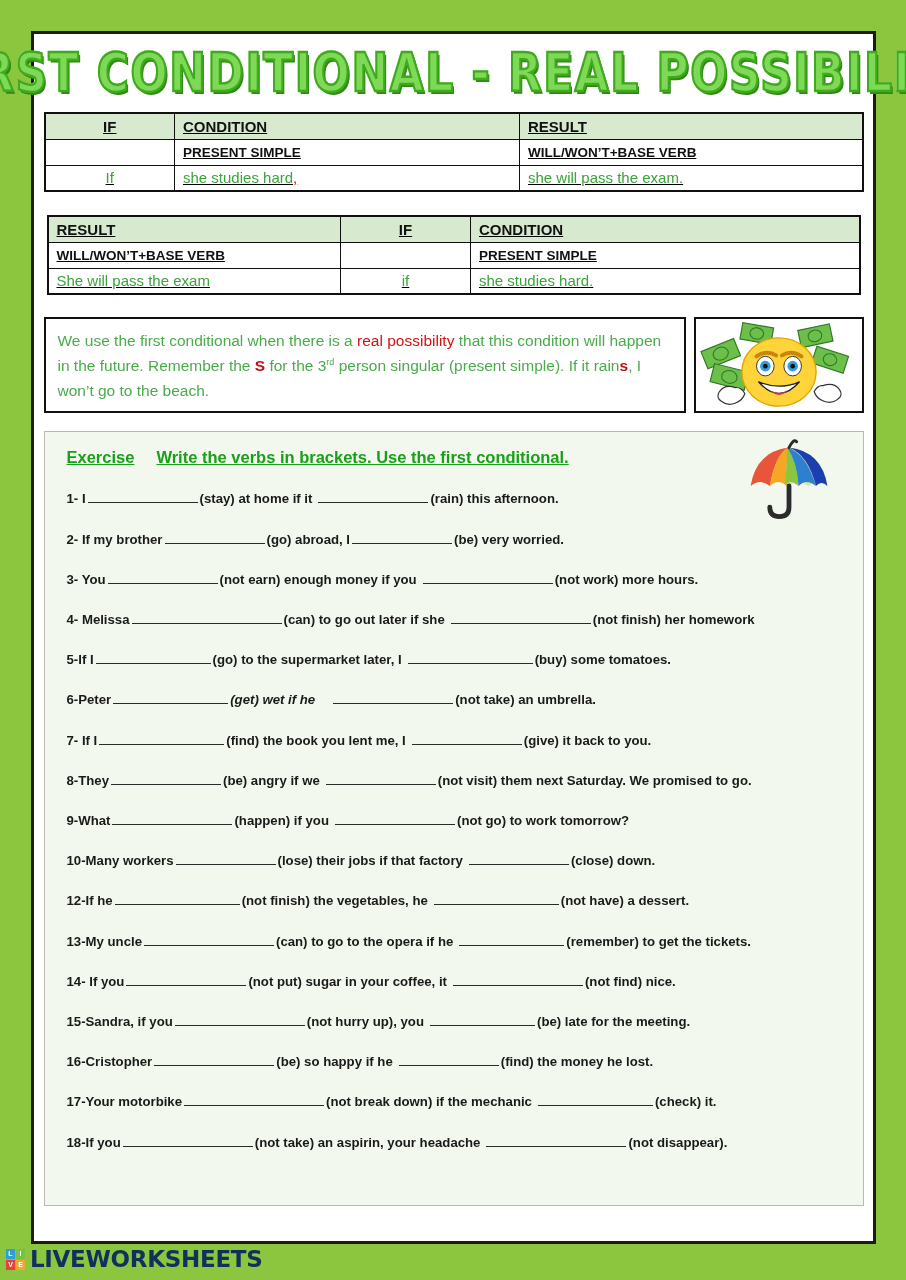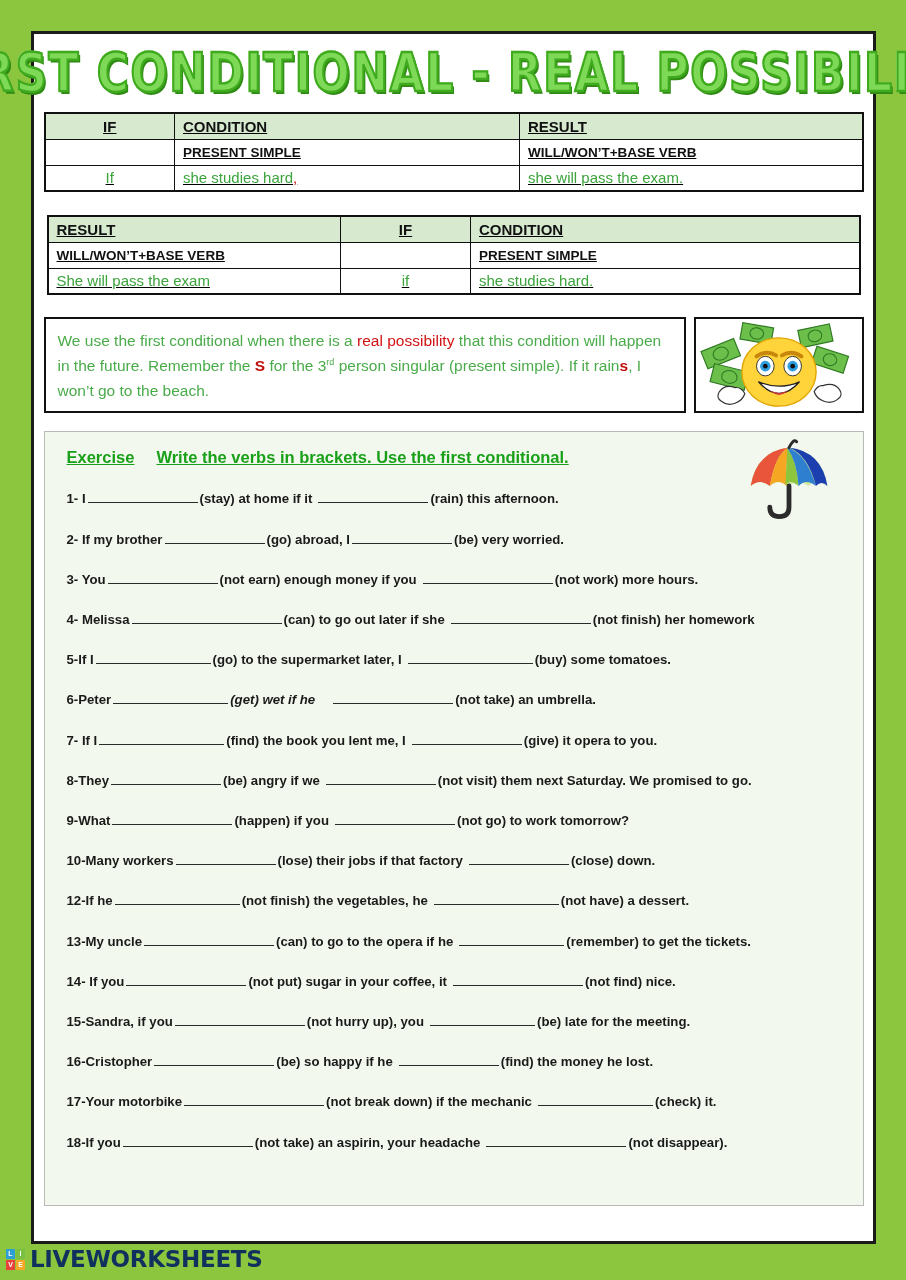--- a/index.html
+++ b/index.html
@@ -330,21 +330,21 @@
       <path d="M50 52 L50 74 q0 10 -10 10 q-10 0 -10 -10" stroke="#2b2b2b" stroke-width="5" fill="none" stroke-linecap="round"></path>
     </svg>
 
     <div id="items">
         <div class="q"><span>1- I</span><span class="blank" style="width: 110px;"></span><span style="margin-right: 4px;">(stay) at home if it</span><span class="blank" style="width: 110px;"></span><span style="margin-right: 4px;">(rain) this afternoon.</span></div>
         <div class="q"><span>2- If my brother</span><span class="blank" style="width: 100px;"></span><span style="">(go) abroad, I</span><span class="blank" style="width: 100px;"></span><span style="margin-right: 4px;">(be) very worried.</span></div>
         <div class="q"><span>3- You</span><span class="blank" style="width: 110px;"></span><span style="margin-right: 4px;">(not earn) enough money if you</span><span class="blank" style="width: 130px;"></span><span style="margin-right: 4px;">(not work) more hours.</span></div>
         <div class="q"><span>4- Melissa</span><span class="blank" style="width: 150px;"></span><span style="margin-right: 4px;">(can) to go out later if she</span><span class="blank" style="width: 140px;"></span><span style="margin-right: 4px;">(not finish) her homework</span></div>
         <div class="q"><span>5-If I</span><span class="blank" style="width: 115px;"></span><span style="margin-right: 4px;">(go) to the supermarket later, I</span><span class="blank" style="width: 125px;"></span><span style="margin-right: 4px;">(buy) some tomatoes.</span></div>
         <div class="q"><span>6-Peter</span><span class="blank" style="width: 115px;"></span><span style="margin-right: 16px; font-style: italic;">(get) wet if he</span><span class="blank" style="width: 120px;"></span><span style="margin-right: 4px;">(not take) an umbrella.</span></div>
-        <div class="q"><span>7- If I</span><span class="blank" style="width: 125px;"></span><span style="margin-right: 4px;">(find) the book you lent me, I</span><span class="blank" style="width: 110px;"></span><span style="margin-right: 4px;">(give) it opera to you.</span></div>
+        <div class="q"><span>7- If I</span><span class="blank" style="width: 125px;"></span><span style="margin-right: 4px;">(find) the book you lent me, I</span><span class="blank" style="width: 110px;"></span><span style="margin-right: 4px;">(give) it back to you.</span></div>
         <div class="q"><span>8-They</span><span class="blank" style="width: 110px;"></span><span style="margin-right: 4px;">(be) angry if we</span><span class="blank" style="width: 110px;"></span><span style="margin-right: 4px;">(not visit) them next Saturday. We promised to go.</span></div>
         <div class="q"><span>9-What</span><span class="blank" style="width: 120px;"></span><span style="margin-right: 4px;">(happen) if you</span><span class="blank" style="width: 120px;"></span><span style="margin-right: 4px;">(not go) to work tomorrow?</span></div>
         <div class="q"><span>10-Many workers</span><span class="blank" style="width: 100px;"></span><span style="margin-right: 4px;">(lose) their jobs if that factory</span><span class="blank" style="width: 100px;"></span><span style="margin-right: 4px;">(close) down.</span></div>
         <div class="q"><span>12-If he</span><span class="blank" style="width: 125px;"></span><span style="margin-right: 4px;">(not finish) the vegetables, he</span><span class="blank" style="width: 125px;"></span><span style="margin-right: 4px;">(not have) a dessert.</span></div>
         <div class="q"><span>13-My uncle</span><span class="blank" style="width: 130px;"></span><span style="margin-right: 4px;">(can) to go to the opera if he</span><span class="blank" style="width: 105px;"></span><span style="margin-right: 4px;">(remember) to get the tickets.</span></div>
         <div class="q"><span>14- If you</span><span class="blank" style="width: 120px;"></span><span style="margin-right: 4px;">(not put) sugar in your coffee, it</span><span class="blank" style="width: 130px;"></span><span style="margin-right: 4px;">(not find) nice.</span></div>
         <div class="q"><span>15-Sandra, if you</span><span class="blank" style="width: 130px;"></span><span style="margin-right: 4px;">(not hurry up), you</span><span class="blank" style="width: 105px;"></span><span style="margin-right: 4px;">(be) late for the meeting.</span></div>
         <div class="q"><span>16-Cristopher</span><span class="blank" style="width: 120px;"></span><span style="margin-right: 4px;">(be) so happy if he</span><span class="blank" style="width: 100px;"></span><span style="margin-right: 4px;">(find) the money he lost.</span></div>
         <div class="q"><span>17-Your motorbike</span><span class="blank" style="width: 140px;"></span><span style="margin-right: 4px;">(not break down) if the mechanic</span><span class="blank" style="width: 115px;"></span><span style="margin-right: 4px;">(check) it.</span></div>
         <div class="q"><span>18-If you</span><span class="blank" style="width: 130px;"></span><span style="margin-right: 4px;">(not take) an aspirin, your headache</span><span class="blank" style="width: 140px;"></span><span style="margin-right: 4px;">(not disappear).</span></div>

